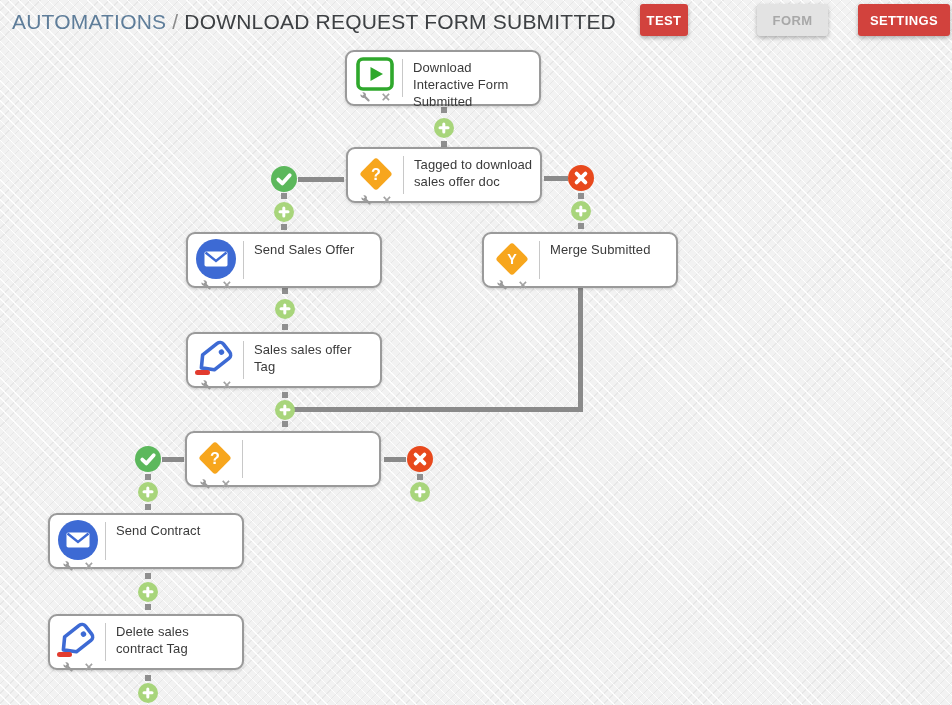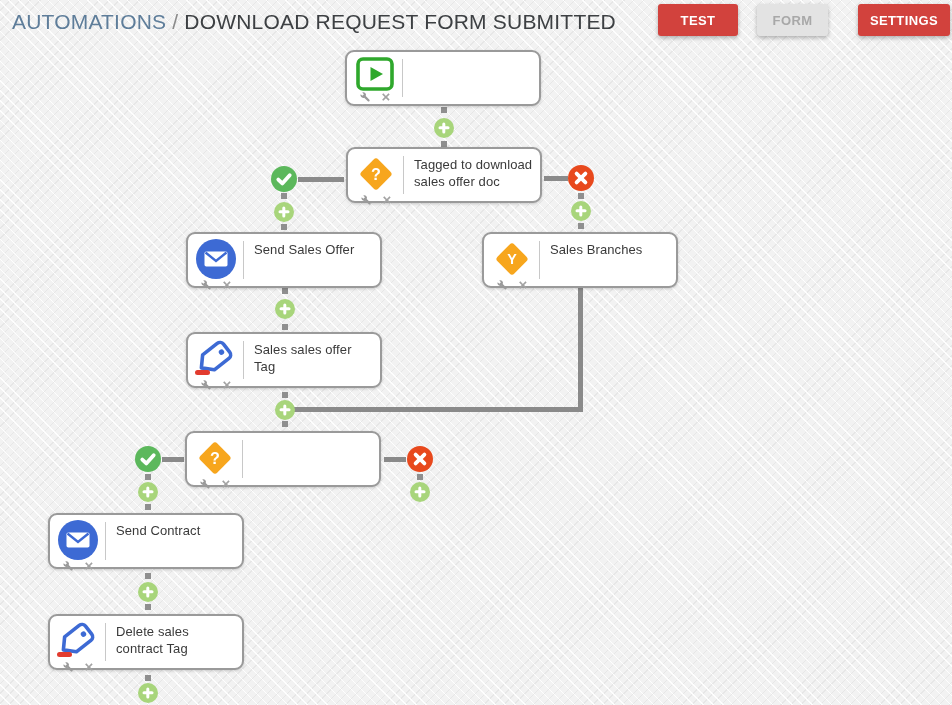--- a/index.html
+++ b/index.html
@@ -19,21 +19,21 @@
   .breadcrumb { position: absolute; left: 12px; top: 10px; font-size: 21px; font-weight: 500; letter-spacing: .2px; white-space: nowrap; }
   .crumb-section { color: #5e7d9a; }
   .crumb-sep { color: #8a8a8a; padding: 0 6px; }
   .crumb-page { color: #3d4043; }
   .hbtn {
     position: absolute; top: 4px; height: 32px; border: none; border-radius: 3px;
     font-family: inherit; font-size: 13px; font-weight: bold; letter-spacing: .4px;
     color: #fff; background: #d2423d; box-shadow: 0 2px 4px rgba(0,0,0,.28); cursor: pointer;
   }
   .hbtn.disabled { background: #e3e3e3; color: #a8a8a8; }
-  .btn-test { left: 658px; width: 80px; }
+  .btn-test { left: 640px; width: 48px; }
   .btn-save { left: 757px; width: 71px; }
   .btn-settings { left: 858px; width: 92px; }
 
   
   .canvas { position: absolute; inset: 0; }
   .cline { position: absolute; background: #8a8a8a; }
   .cdot { position: absolute; width: 6px; height: 6px; background: #8f8f8f; }
   .plus {
     position: absolute; width: 20px; height: 20px; border-radius: 50%;
     background: #a8d57b; cursor: pointer;
@@ -154,20 +154,21 @@
       <div class="tools">
         <span class="tool-wrench">
             <svg width="12" height="12" viewBox="0 0 16 16">
               <path fill="#9a9a9a" d="M2.2 4.2a3.6 3.6 0 0 0 4.7 4.7l4.9 4.9a1.5 1.5 0 0 0 2.1-2.1L9 6.8A3.6 3.6 0 0 0 4.3 2l2.3 2.3-2.1 2.1L2.2 4.2z"></path>
             </svg>
           </span>
         <span class="tool-x">×</span>
       </div>
     </div>
     <div class="vdiv"></div>
+    <div class="label">Download Interactive Form Submitted</div>
   </div>
 
 
   <div class="node" style="left:346px;top:147px;">
     <div class="icon-col">
       <span>
         <svg width="40" height="40" viewBox="0 0 42 42">
             <rect x="8.5" y="8.5" width="25" height="25" rx="3.5" fill="#f7a61d" transform="rotate(45 21 21)"></rect>
             <text x="21" y="27" text-anchor="middle" font-size="17" font-weight="bold" fill="#fff" font-family="Liberation Sans, sans-serif">?</text>
           </svg>
@@ -218,21 +219,21 @@
       <div class="tools">
         <span class="tool-wrench">
             <svg width="12" height="12" viewBox="0 0 16 16">
               <path fill="#9a9a9a" d="M2.2 4.2a3.6 3.6 0 0 0 4.7 4.7l4.9 4.9a1.5 1.5 0 0 0 2.1-2.1L9 6.8A3.6 3.6 0 0 0 4.3 2l2.3 2.3-2.1 2.1L2.2 4.2z"></path>
             </svg>
           </span>
         <span class="tool-x">×</span>
       </div>
     </div>
     <div class="vdiv"></div>
-    <div class="label">Sales Branches</div>
+    <div class="label">Merge Submitted</div>
   </div>
 
   <div class="node" style="left:186px;top:332px;">
     <div class="icon-col">
       <span>
         <svg width="44" height="40" viewBox="0 0 44 40">
             <g transform="rotate(-38 20 19)">
               <path d="M4 19 L13 9.5 H31.5 A4.5 4.5 0 0 1 36 14 V24 A4.5 4.5 0 0 1 31.5 28.5 H13 Z" fill="none" stroke="#3d6ad4" stroke-width="3.6" stroke-linejoin="round"></path>
               <circle cx="29.5" cy="19" r="2.7" fill="#3d6ad4"></circle>
             </g>

